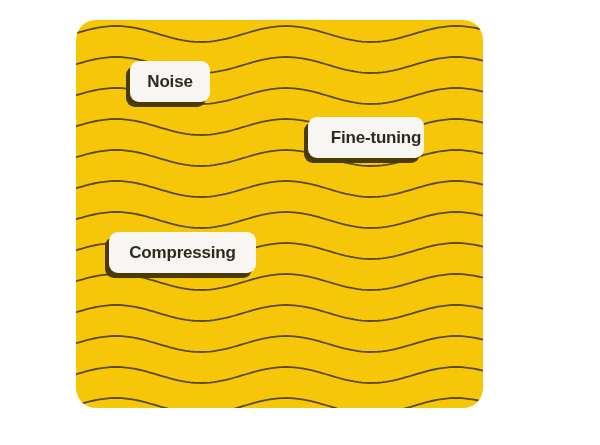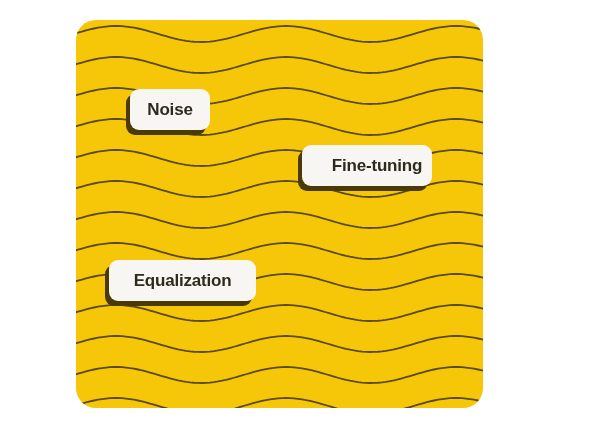--- a/index.html
+++ b/index.html
@@ -39,21 +39,20 @@
       border-radius: 9px;
       box-shadow: -4px 5px 0 0 #4A3A06;
       display: flex;
       align-items: center;
       justify-content: center;
       color: #2E2A1E;
       font-weight: 700;
       font-size: 17px;
       letter-spacing: -0.2px;
       white-space: nowrap;
-      margin-top: 28px;
     }
   </style>
 </head>
 <body>
 
 <div class="card">
   <svg class="waves" viewBox="0 0 407 388" preserveAspectRatio="none" xmlns="http://www.w3.org/2000/svg">
     <g fill="none" stroke="#5A4A12" stroke-width="1.8" id="wave-group">
         <path d="M-10 16.19 L-6 15.03 L-2 13.85 L2 12.68 L6 11.53 L10 10.43 L14 9.42 L18 8.50 L22 7.71 L26 7.05 L30 6.54 L34 6.20 L38 6.02 L42 6.02 L46 6.20 L50 6.54 L54 7.05 L58 7.71 L62 8.50 L66 9.42 L70 10.43 L74 11.53 L78 12.68 L82 13.85 L86 15.03 L90 16.19 L94 17.30 L98 18.34 L102 19.28 L106 20.11 L110 20.80 L114 21.35 L118 21.73 L122 21.95 L126 21.99 L130 21.86 L134 21.56 L138 21.09 L142 20.47 L146 19.71 L150 18.82 L154 17.83 L158 16.75 L162 15.62 L166 14.44 L170 13.26 L174 12.10 L178 10.97 L182 9.91 L186 8.95 L190 8.09 L194 7.36 L198 6.77 L202 6.35 L206 6.09 L210 6.00 L214 6.09 L218 6.35 L222 6.77 L226 7.36 L230 8.09 L234 8.95 L238 9.91 L242 10.97 L246 12.10 L250 13.26 L254 14.44 L258 15.62 L262 16.75 L266 17.83 L270 18.82 L274 19.71 L278 20.47 L282 21.09 L286 21.56 L290 21.86 L294 21.99 L298 21.95 L302 21.73 L306 21.35 L310 20.80 L314 20.11 L318 19.28 L322 18.34 L326 17.30 L330 16.19 L334 15.03 L338 13.85 L342 12.68 L346 11.53 L350 10.43 L354 9.42 L358 8.50 L362 7.71 L366 7.05 L370 6.54 L374 6.20 L378 6.02 L382 6.02 L386 6.20 L390 6.54 L394 7.05 L398 7.71 L402 8.50 L406 9.42 L410 10.43 L414 11.53 L418 12.68 "></path>
         <path d="M-10 47.19 L-6 46.03 L-2 44.85 L2 43.68 L6 42.53 L10 41.43 L14 40.42 L18 39.50 L22 38.71 L26 38.05 L30 37.54 L34 37.20 L38 37.02 L42 37.02 L46 37.20 L50 37.54 L54 38.05 L58 38.71 L62 39.50 L66 40.42 L70 41.43 L74 42.53 L78 43.68 L82 44.85 L86 46.03 L90 47.19 L94 48.30 L98 49.34 L102 50.28 L106 51.11 L110 51.80 L114 52.35 L118 52.73 L122 52.95 L126 52.99 L130 52.86 L134 52.56 L138 52.09 L142 51.47 L146 50.71 L150 49.82 L154 48.83 L158 47.75 L162 46.62 L166 45.44 L170 44.26 L174 43.10 L178 41.97 L182 40.91 L186 39.95 L190 39.09 L194 38.36 L198 37.77 L202 37.35 L206 37.09 L210 37.00 L214 37.09 L218 37.35 L222 37.77 L226 38.36 L230 39.09 L234 39.95 L238 40.91 L242 41.97 L246 43.10 L250 44.26 L254 45.44 L258 46.62 L262 47.75 L266 48.83 L270 49.82 L274 50.71 L278 51.47 L282 52.09 L286 52.56 L290 52.86 L294 52.99 L298 52.95 L302 52.73 L306 52.35 L310 51.80 L314 51.11 L318 50.28 L322 49.34 L326 48.30 L330 47.19 L334 46.03 L338 44.85 L342 43.68 L346 42.53 L350 41.43 L354 40.42 L358 39.50 L362 38.71 L366 38.05 L370 37.54 L374 37.20 L378 37.02 L382 37.02 L386 37.20 L390 37.54 L394 38.05 L398 38.71 L402 39.50 L406 40.42 L410 41.43 L414 42.53 L418 43.68 "></path>
@@ -69,21 +68,21 @@
         <path d="M-10 357.19 L-6 356.03 L-2 354.85 L2 353.68 L6 352.53 L10 351.43 L14 350.42 L18 349.50 L22 348.71 L26 348.05 L30 347.54 L34 347.20 L38 347.02 L42 347.02 L46 347.20 L50 347.54 L54 348.05 L58 348.71 L62 349.50 L66 350.42 L70 351.43 L74 352.53 L78 353.68 L82 354.85 L86 356.03 L90 357.19 L94 358.30 L98 359.34 L102 360.28 L106 361.11 L110 361.80 L114 362.35 L118 362.73 L122 362.95 L126 362.99 L130 362.86 L134 362.56 L138 362.09 L142 361.47 L146 360.71 L150 359.82 L154 358.83 L158 357.75 L162 356.62 L166 355.44 L170 354.26 L174 353.10 L178 351.97 L182 350.91 L186 349.95 L190 349.09 L194 348.36 L198 347.77 L202 347.35 L206 347.09 L210 347.00 L214 347.09 L218 347.35 L222 347.77 L226 348.36 L230 349.09 L234 349.95 L238 350.91 L242 351.97 L246 353.10 L250 354.26 L254 355.44 L258 356.62 L262 357.75 L266 358.83 L270 359.82 L274 360.71 L278 361.47 L282 362.09 L286 362.56 L290 362.86 L294 362.99 L298 362.95 L302 362.73 L306 362.35 L310 361.80 L314 361.11 L318 360.28 L322 359.34 L326 358.30 L330 357.19 L334 356.03 L338 354.85 L342 353.68 L346 352.53 L350 351.43 L354 350.42 L358 349.50 L362 348.71 L366 348.05 L370 347.54 L374 347.20 L378 347.02 L382 347.02 L386 347.20 L390 347.54 L394 348.05 L398 348.71 L402 349.50 L406 350.42 L410 351.43 L414 352.53 L418 353.68 "></path>
         <path d="M-10 388.19 L-6 387.03 L-2 385.85 L2 384.68 L6 383.53 L10 382.43 L14 381.42 L18 380.50 L22 379.71 L26 379.05 L30 378.54 L34 378.20 L38 378.02 L42 378.02 L46 378.20 L50 378.54 L54 379.05 L58 379.71 L62 380.50 L66 381.42 L70 382.43 L74 383.53 L78 384.68 L82 385.85 L86 387.03 L90 388.19 L94 389.30 L98 390.34 L102 391.28 L106 392.11 L110 392.80 L114 393.35 L118 393.73 L122 393.95 L126 393.99 L130 393.86 L134 393.56 L138 393.09 L142 392.47 L146 391.71 L150 390.82 L154 389.83 L158 388.75 L162 387.62 L166 386.44 L170 385.26 L174 384.10 L178 382.97 L182 381.91 L186 380.95 L190 380.09 L194 379.36 L198 378.77 L202 378.35 L206 378.09 L210 378.00 L214 378.09 L218 378.35 L222 378.77 L226 379.36 L230 380.09 L234 380.95 L238 381.91 L242 382.97 L246 384.10 L250 385.26 L254 386.44 L258 387.62 L262 388.75 L266 389.83 L270 390.82 L274 391.71 L278 392.47 L282 393.09 L286 393.56 L290 393.86 L294 393.99 L298 393.95 L302 393.73 L306 393.35 L310 392.80 L314 392.11 L318 391.28 L322 390.34 L326 389.30 L330 388.19 L334 387.03 L338 385.85 L342 384.68 L346 383.53 L350 382.43 L354 381.42 L358 380.50 L362 379.71 L366 379.05 L370 378.54 L374 378.20 L378 378.02 L382 378.02 L386 378.20 L390 378.54 L394 379.05 L398 379.71 L402 380.50 L406 381.42 L410 382.43 L414 383.53 L418 384.68 "></path>
         <path d="M-10 419.19 L-6 418.03 L-2 416.85 L2 415.68 L6 414.53 L10 413.43 L14 412.42 L18 411.50 L22 410.71 L26 410.05 L30 409.54 L34 409.20 L38 409.02 L42 409.02 L46 409.20 L50 409.54 L54 410.05 L58 410.71 L62 411.50 L66 412.42 L70 413.43 L74 414.53 L78 415.68 L82 416.85 L86 418.03 L90 419.19 L94 420.30 L98 421.34 L102 422.28 L106 423.11 L110 423.80 L114 424.35 L118 424.73 L122 424.95 L126 424.99 L130 424.86 L134 424.56 L138 424.09 L142 423.47 L146 422.71 L150 421.82 L154 420.83 L158 419.75 L162 418.62 L166 417.44 L170 416.26 L174 415.10 L178 413.97 L182 412.91 L186 411.95 L190 411.09 L194 410.36 L198 409.77 L202 409.35 L206 409.09 L210 409.00 L214 409.09 L218 409.35 L222 409.77 L226 410.36 L230 411.09 L234 411.95 L238 412.91 L242 413.97 L246 415.10 L250 416.26 L254 417.44 L258 418.62 L262 419.75 L266 420.83 L270 421.82 L274 422.71 L278 423.47 L282 424.09 L286 424.56 L290 424.86 L294 424.99 L298 424.95 L302 424.73 L306 424.35 L310 423.80 L314 423.11 L318 422.28 L322 421.34 L326 420.30 L330 419.19 L334 418.03 L338 416.85 L342 415.68 L346 414.53 L350 413.43 L354 412.42 L358 411.50 L362 410.71 L366 410.05 L370 409.54 L374 409.20 L378 409.02 L382 409.02 L386 409.20 L390 409.54 L394 410.05 L398 410.71 L402 411.50 L406 412.42 L410 413.43 L414 414.53 L418 415.68 "></path>
       </g>
   </svg>
 
   <div class="pill" style="left:54px; top:41px; width:80px;">
     <span>Noise</span>
   </div>
 
-  <div class="pill" style="left:226px; top:97px; width:130px;padding-left:20px;">
+  <div class="pill" style="left:232px; top:97px; width:116px;padding-left:20px;">
     <span>Fine-tuning</span>
   </div>
 
   <div class="pill" style="left:33px; top:212px; width:147px;">
-    <span>Equalization</span>
+    <span>Compressing</span>
   </div>
 
 </div>
 
 </body></html>

